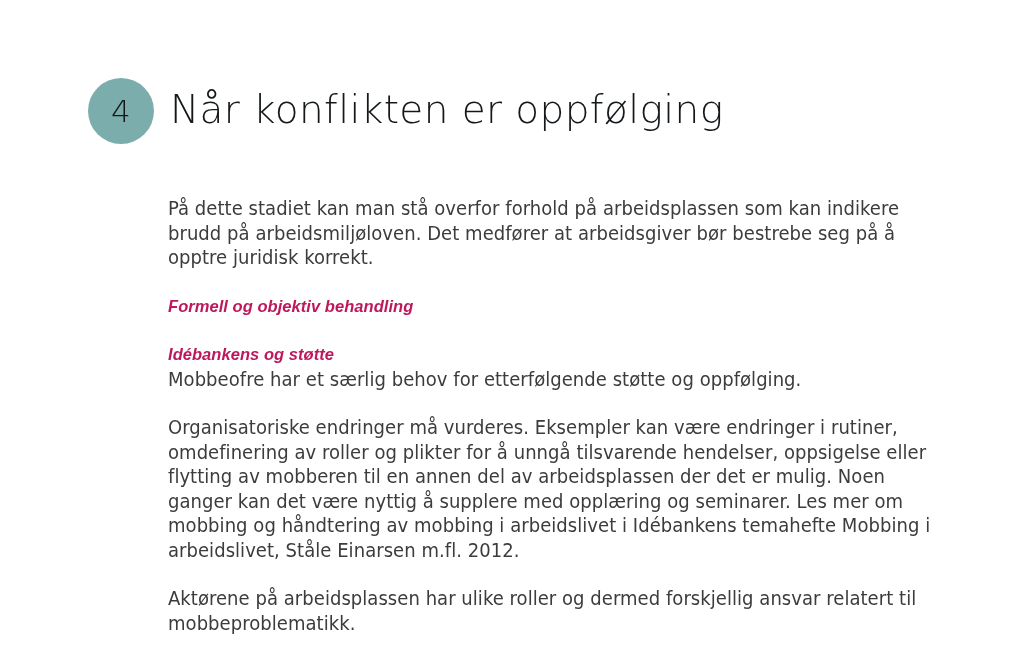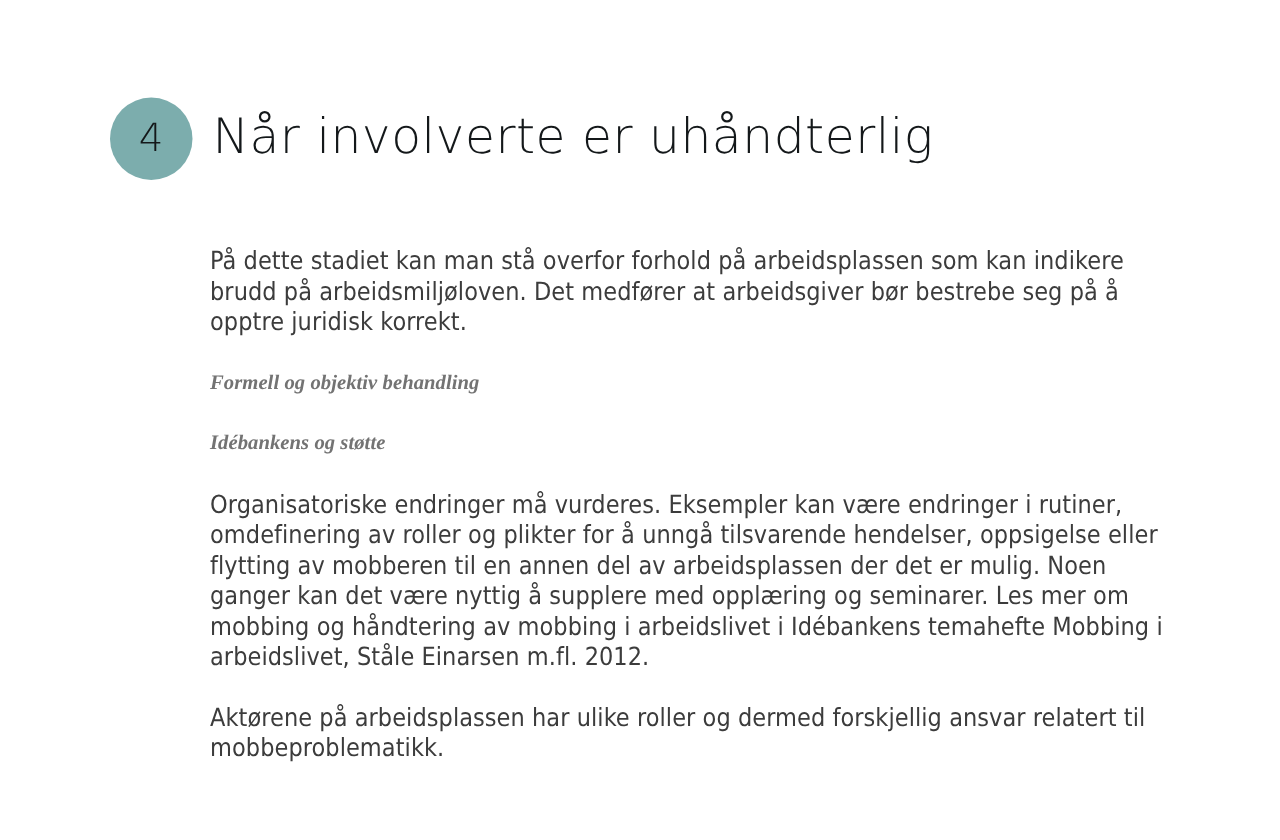--- a/index.html
+++ b/index.html
@@ -76,56 +76,57 @@
   .body-paragraph {
     font-family: "DejaVu Sans Condensed", "Liberation Sans Narrow", "Liberation Sans", sans-serif;
     font-size: 20px;
     line-height: 24.5px;
     color: #3c3c3c;
     margin: 0;
     letter-spacing: 0.05px;
   }
 
   .section-heading {
-    font-family: Liberation Serif, serif;
+    font-family: Liberation Sans, sans-serif;
     font-size: 16.5px;
     line-height: 24.5px;
     font-weight: 700;
     font-style: italic;
-    color: #737373;
+    color: #be185d;
     margin: 0;
     letter-spacing: 0.05px;
   }
 
   .spacer-block { height: 24px; }
   .spacer-para  { height: 24px; }
 </style>
 </head>
 <body>
 
 <div class="page">
 
   <div class="chapter-header">
     <div class="chapter-badge">
       <span class="chapter-badge-number">4</span>
     </div>
-    <h1 class="chapter-title">Når involverte er uhåndterlig</h1>
+    <h1 class="chapter-title">Når konflikten er oppfølging</h1>
   </div>
 
   <div class="content">
 
     <p class="body-paragraph">På dette stadiet kan man stå overfor forhold på arbeidsplassen som kan indikere brudd på arbeidsmiljøloven. Det medfører at arbeidsgiver bør bestrebe seg på å opptre juridisk korrekt.</p>
 
     <div class="spacer-block"></div>
 
     <h2 class="section-heading">Formell og objektiv behandling</h2>
 
     <div class="spacer-block"></div>
 
     <h2 class="section-heading">Idébankens og støtte</h2>
+    <p class="body-paragraph">Mobbeofre har et særlig behov for etterfølgende støtte og oppfølging.</p>
 
     <div class="spacer-para"></div>
 
     <p class="body-paragraph">Organisatoriske endringer må vurderes. Eksempler kan være endringer i rutiner, omdefinering av roller og plikter for å unngå tilsvarende hendelser, oppsigelse eller flytting av mobberen til en annen del av arbeidsplassen der det er mulig. Noen ganger kan det være nyttig å supplere med opplæring og seminarer. Les mer om mobbing og håndtering av mobbing i arbeidslivet i Idébankens temahefte Mobbing i arbeidslivet, Ståle Einarsen m.fl. 2012.</p>
 
     <div class="spacer-block"></div>
 
     <p class="body-paragraph">Aktørene på arbeidsplassen har ulike roller og dermed forskjellig ansvar relatert til mobbeproblematikk.</p>
 
   </div>

